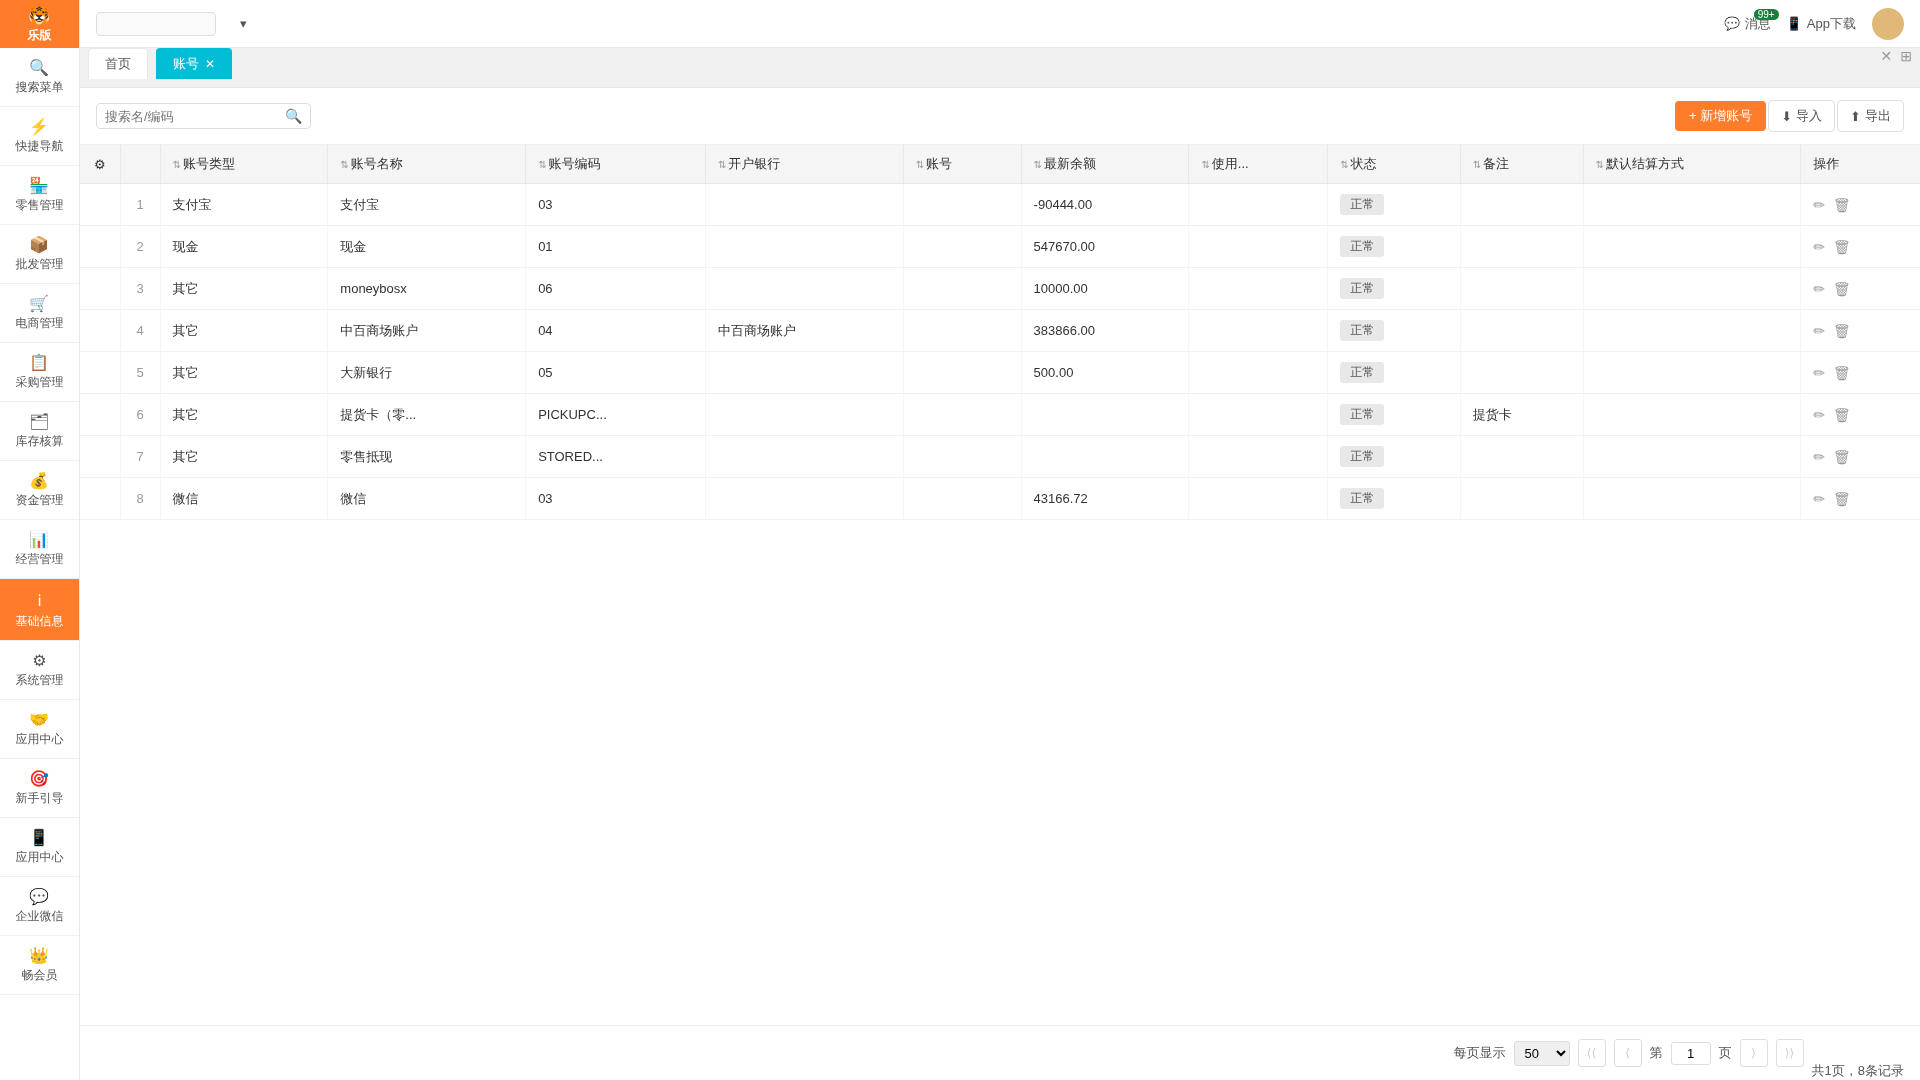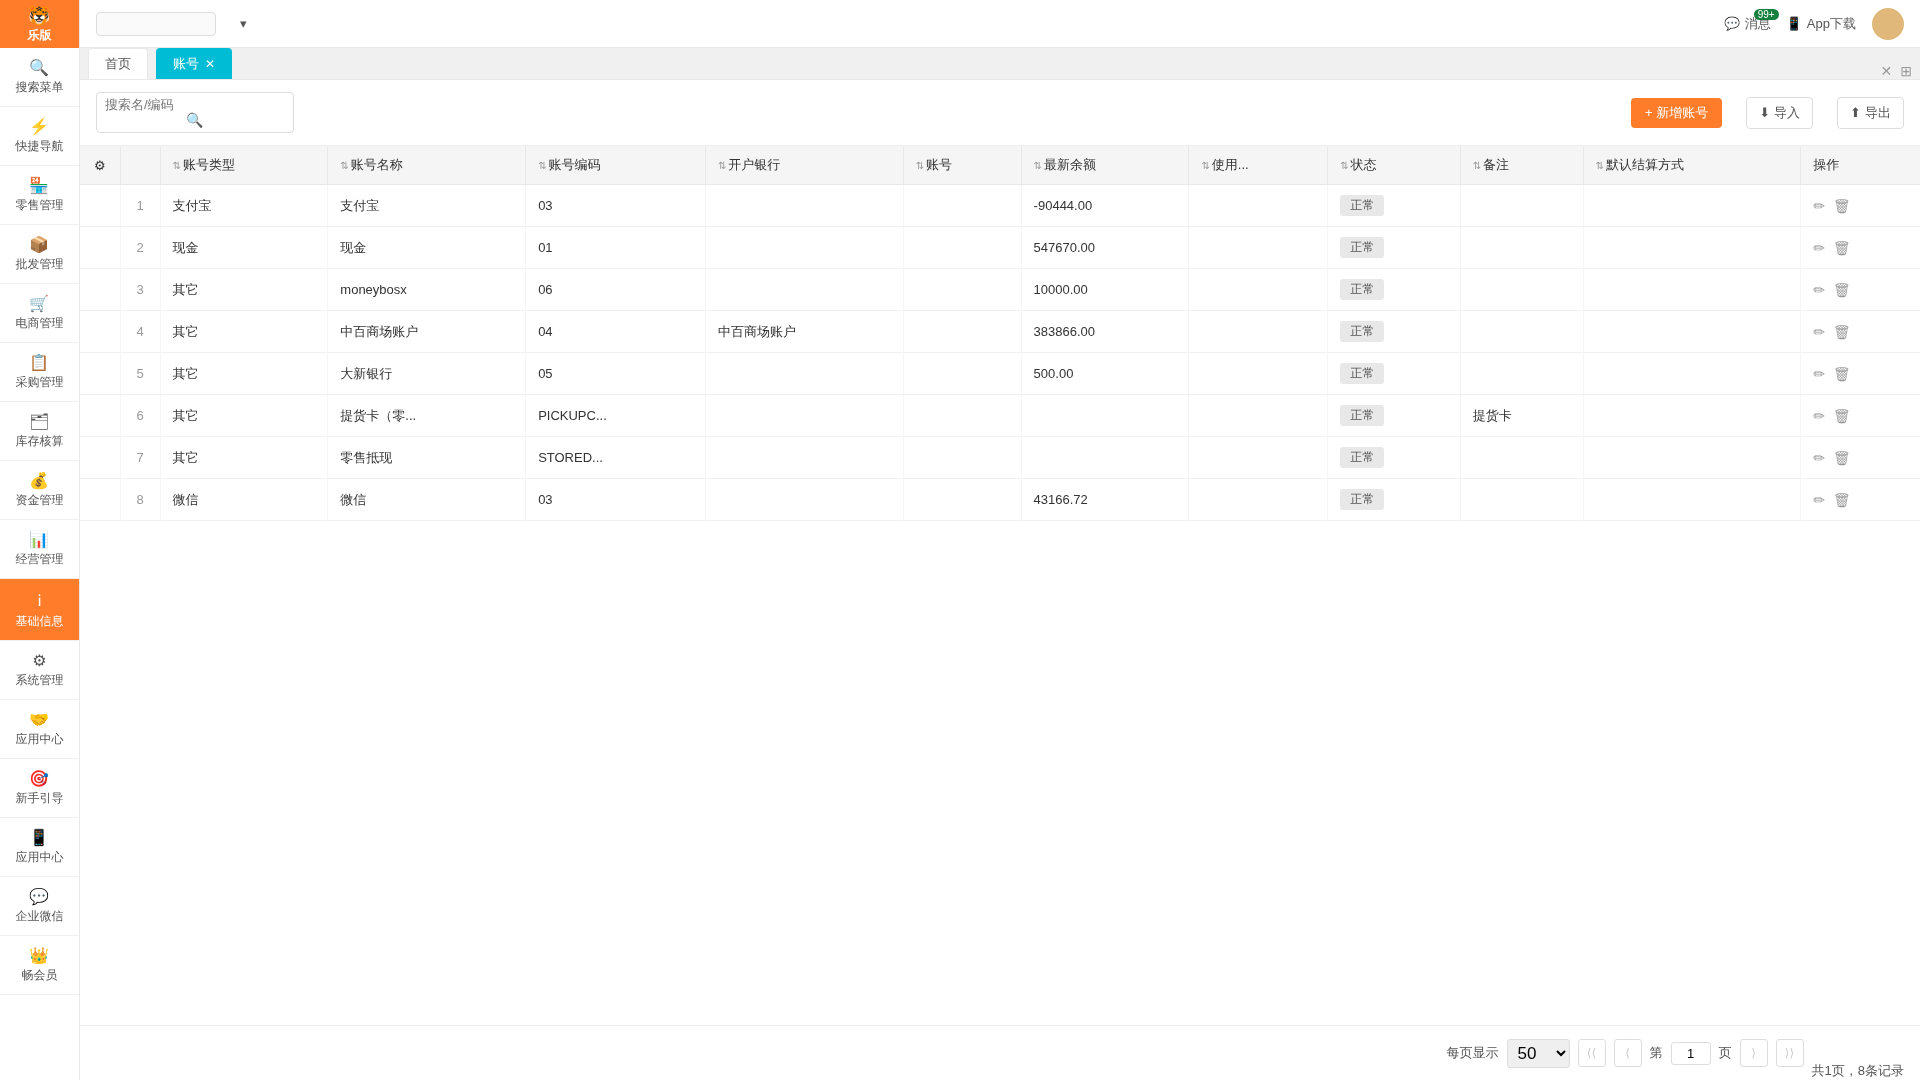--- a/index.html
+++ b/index.html
@@ -129,24 +129,24 @@
     .avatar {
       width: 32px;
       height: 32px;
       border-radius: 50%;
       background: #ddd;
       overflow: hidden;
     }
 
     
     .tab-bar {
-      height: 32px;
+      height: 40px;
       background: #f0f0f0;
       display: flex;
-      align-items: flex-end;
+      align-items: flex-start;
       padding: 0 8px;
       border-bottom: 1px solid #e8e8e8;
       flex-shrink: 0;
       gap: 16px;
     }
     .tab {
       display: flex;
       align-items: center;
       padding: 6px 16px;
       background: #fff;
@@ -205,33 +205,32 @@
       align-items: center;
       gap: 8px;
     }
     .search-input-wrap {
       display: flex;
       align-items: center;
       border: 1px solid #ddd;
       border-radius: 4px;
       padding: 4px 8px;
       background: #fff;
-      flex-direction: column;
     }
     .search-input-wrap input {
       border: none;
       outline: none;
       font-size: 13px;
       color: #999;
       width: 180px;
     }
     .toolbar-right {
       display: flex;
       align-items: center;
-      gap: 24px;
+      gap: 2px;
     }
     .btn-primary {
       background: #ff7c2a;
       color: #fff;
       border: none;
       border-radius: 4px;
       padding: 6px 14px;
       font-size: 13px;
       cursor: pointer;
       display: flex;
@@ -319,21 +318,21 @@
       flex-shrink: 0;
       gap: 8px;
       font-size: 13px;
       color: #555;
     }
     .pagination-label { color: #555; }
     .pagination-select {
       border: 1px solid #ddd;
       border-radius: 3px;
       padding: 3px 6px;
-      font-size: 17px;
+      font-size: 13px;
       cursor: pointer;
     }
     .page-btn {
       width: 28px;
       height: 28px;
       border: 1px solid #ddd;
       border-radius: 3px;
       background: #fff;
       cursor: pointer;
       display: flex;

